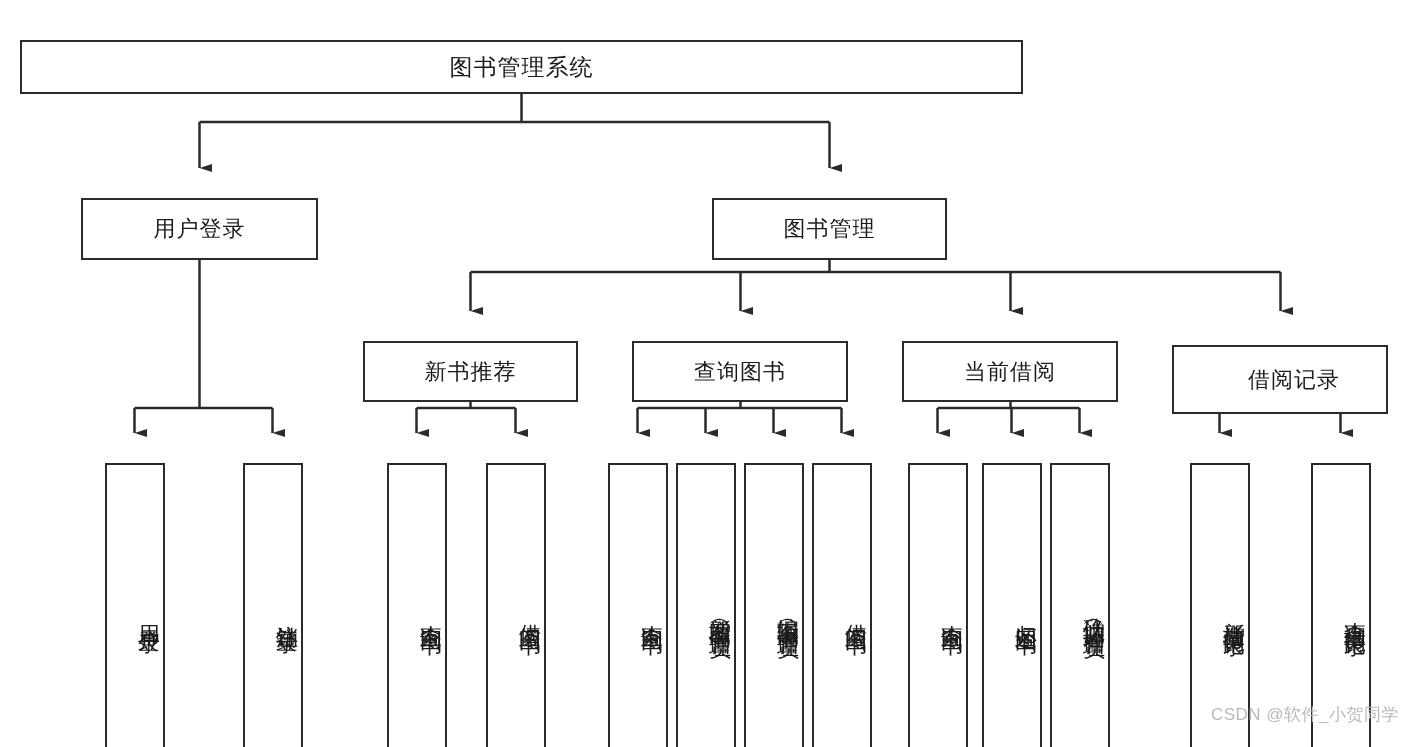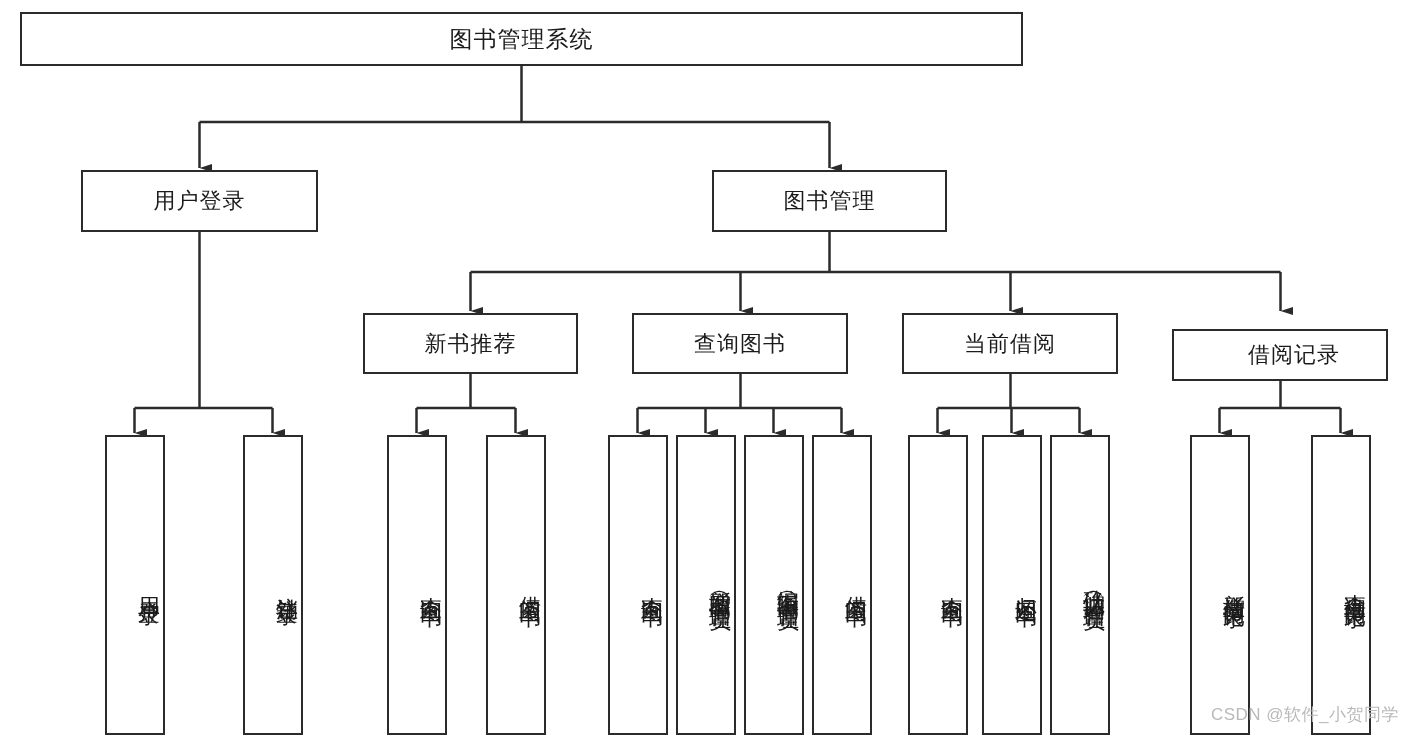--- a/index.html
+++ b/index.html
@@ -28,20 +28,21 @@
   .node {
     position: absolute;
     box-sizing: border-box;
     border: 2px solid #2b2b2b;
     background: #ffffff;
     display: flex;
     align-items: center;
     justify-content: center;
     color: #1b1b1b;
     line-height: 1.25;
+    margin-top: 28px;
   }
   .node.h {
     font-size: 22px;
     letter-spacing: 1px;
     white-space: nowrap;
   }
   .node.root {
     font-size: 23px;
   }
   .node.v {
@@ -144,21 +145,21 @@
   </div>
 
   <div class="node h" style="left:632px; top:313px; width:216px; height:61px;">
     <span>查询图书</span>
   </div>
 
   <div class="node h" style="left:902px; top:313px; width:216px; height:61px;">
     <span>当前借阅</span>
   </div>
 
-  <div class="node h" style="left:1172px; top:329px; width:216px; height:52px;padding-left:28px;">
+  <div class="node h" style="left:1172px; top:317px; width:216px; height:69px;padding-left:28px;">
     <span>借阅记录</span>
   </div>
 
   <div class="node v" style="left:105px; top:435px; width:60px; height:300px;">
     <span class="vtext">用户登录</span>
   </div>
 
   <div class="node v" style="left:243px; top:435px; width:60px; height:300px;">
     <span class="vtext">注销登录</span>
   </div>

